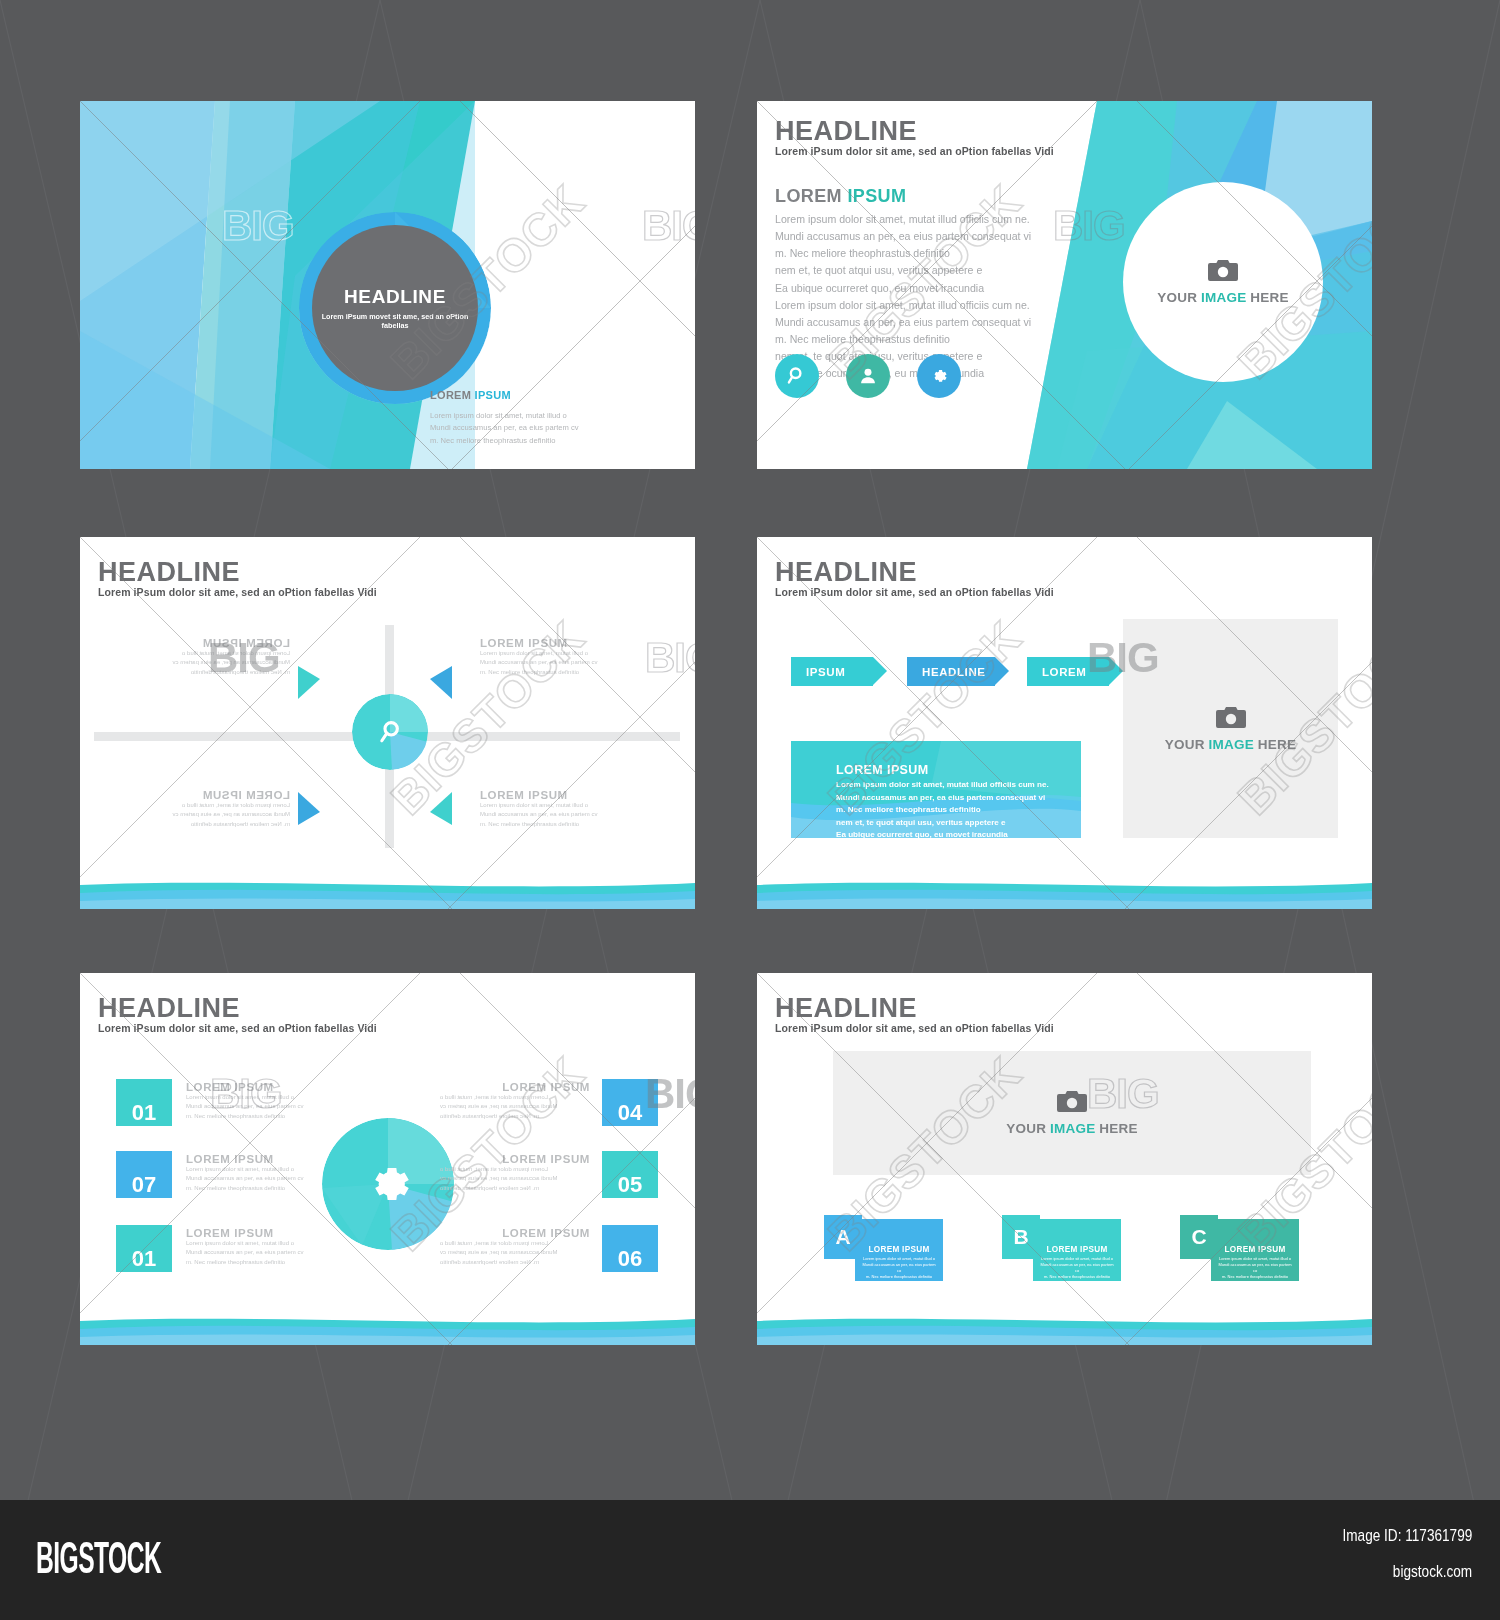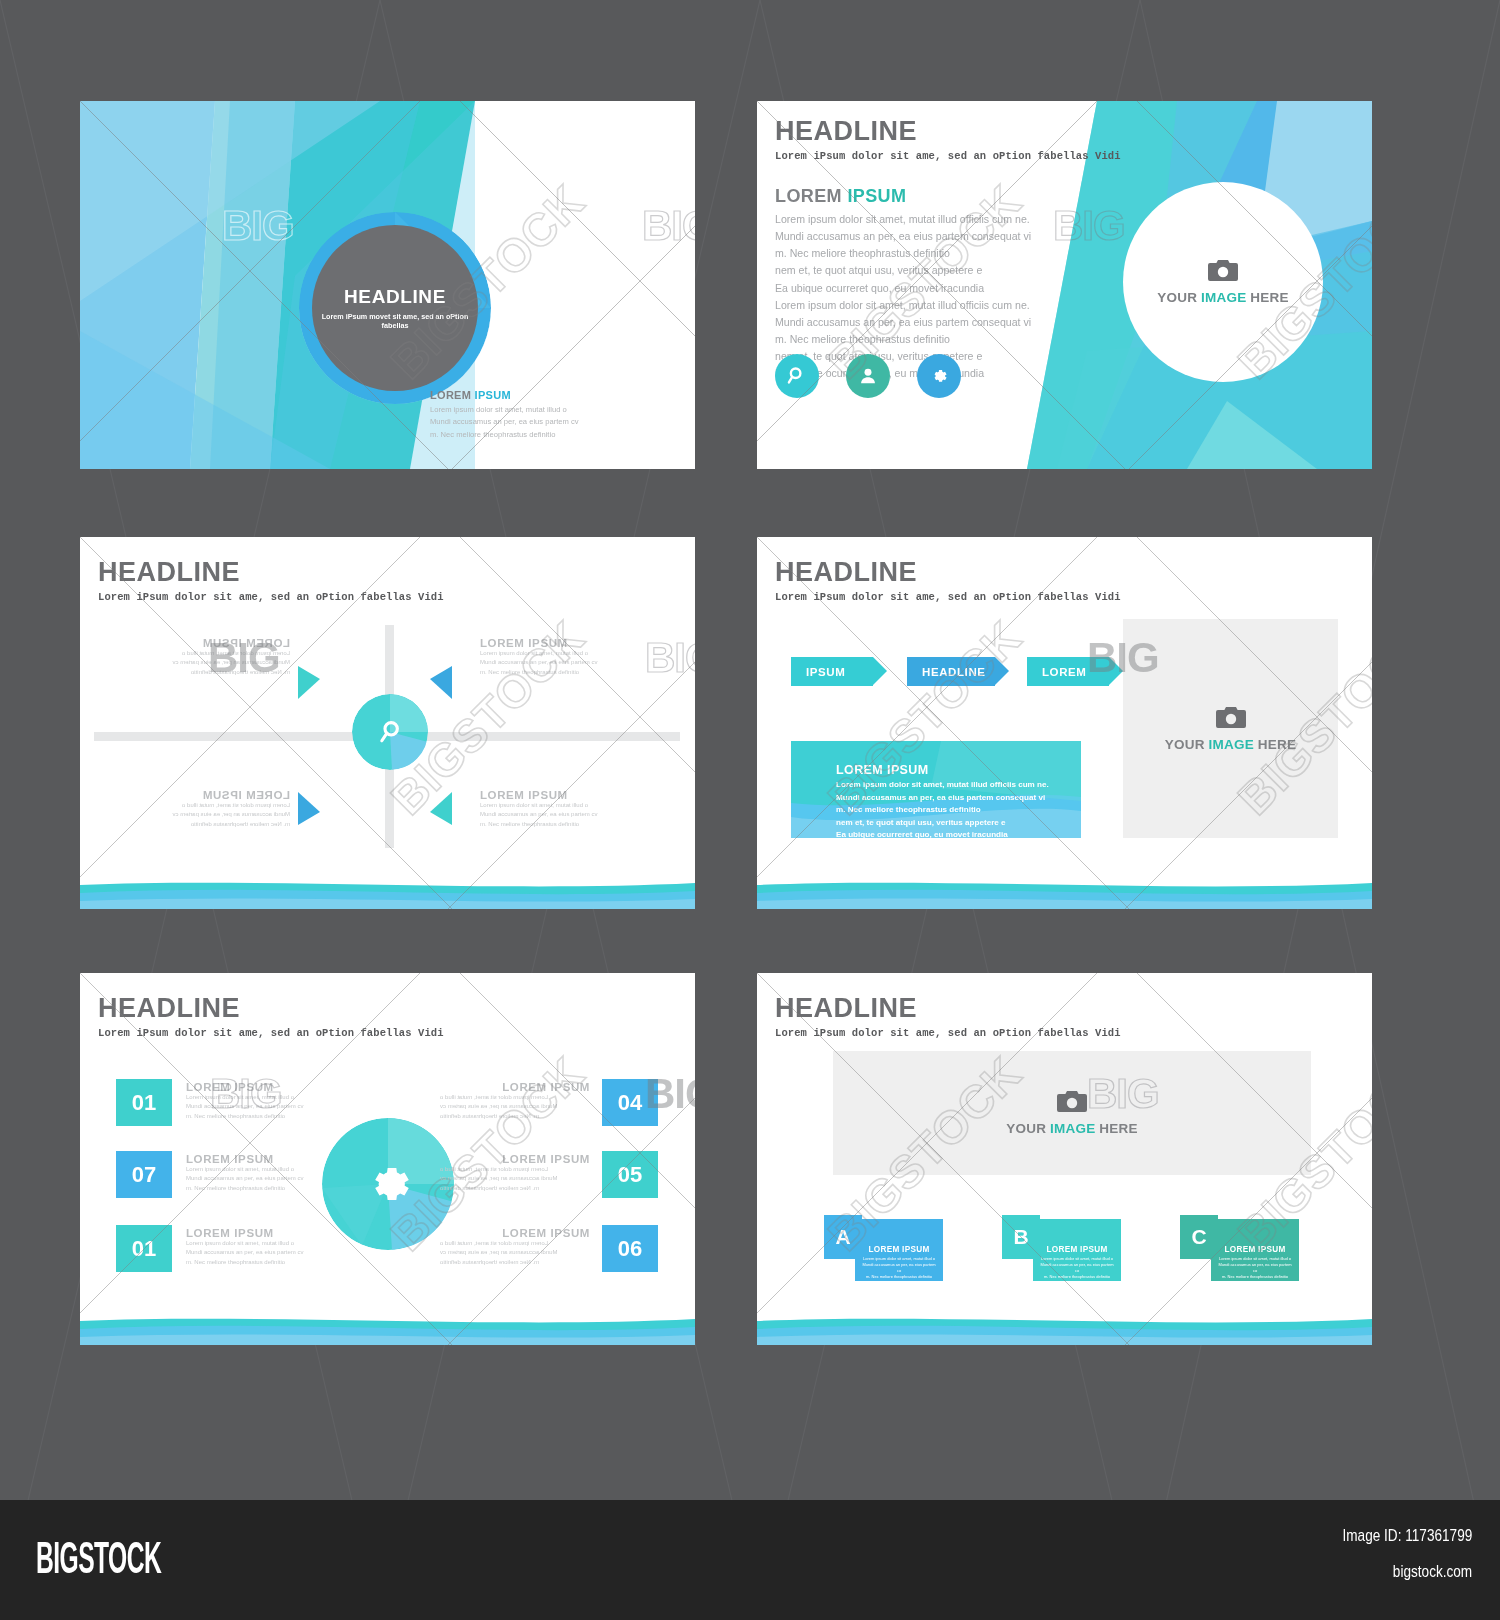--- a/index.html
+++ b/index.html
@@ -31,21 +31,21 @@
   .poly { position: absolute; inset: 0; }
   .poly svg { width: 100%; height: 100%; display: block; }
 
   
   .headline {
     font-size: 27px; font-weight: bold; color: #6d6e71;
     letter-spacing: .5px; line-height: 1;
   }
   .subhead {
     font-size: 10.5px; font-weight: bold; color: #58595b;
-    margin-top: 5px; letter-spacing: .1px; font-family: Liberation Mono, monospace;
+    letter-spacing: .1px;
   }
   .sect-title { font-size: 18px; font-weight: bold; color: #808285; letter-spacing: .4px; }
   .sect-title .hl { color: #2bbbad; }
   .body-txt {
     font-size: 10.6px; color: #a7a9ac; line-height: 1.62;
   }
   .mini-title { font-size: 11.5px; font-weight: bold; color: #bcbec0; letter-spacing: .6px; }
   .mini-txt { font-size: 6px; color: #c7c9cb; line-height: 1.55; }
 
   
@@ -53,21 +53,21 @@
     position: absolute; left: 232px; top: 124px; width: 166px; height: 166px;
     border-radius: 50%; background: #6d6e71;
     display: flex; flex-direction: column; align-items: center; justify-content: center;
     color: #fff; text-align: center;
   }
   .s1-circle .h { font-size: 19px; font-weight: bold; letter-spacing: .6px; }
   .s1-circle .p { font-size: 7.2px; font-weight: bold; margin-top: 4px; }
   .s1-text { position: absolute; left: 350px; top: 288px; width: 250px; }
   .s1-text .t { font-size: 11px; font-weight: bold; color: #808285; letter-spacing: .3px; }
   .s1-text .t .hl { color: #29b6d8; }
-  .s1-text .b { font-size: 7.6px; color: #b5b7b9; line-height: 1.62; margin-top: 3px; }
+  .s1-text .b { font-size: 7.6px; color: #b5b7b9; line-height: 1.62; margin-top: 9px; }
 
   
   .big-wm {
     position: absolute; font-size: 42px; font-weight: bold;
     letter-spacing: -1px; line-height: 1;
     color: transparent; -webkit-text-stroke: 1.2px rgba(120,122,125,.38);
     pointer-events: none; user-select: none;
   }
   .big-wm.solid { color: rgba(120,122,125,.45); -webkit-text-stroke: 0; }
   .big-wm.lite  { -webkit-text-stroke: 1.2px rgba(255,255,255,.60); }
@@ -119,21 +119,21 @@
   .s4-panel .b { font-size: 8.1px; line-height: 1.55; margin-top: 2px; font-weight: bold; }
   .s4-photo {
     position: absolute; left: 366px; top: 82px; width: 215px; height: 219px;
     background: #efefef; display: flex; flex-direction: column;
     align-items: center; justify-content: center;
   }
 
   
   .numbox {
     position: absolute; width: 56px; height: 47px;
-    display: flex; align-items: center; justify-content: center;
+    display: flex; align-items: flex-end; justify-content: center;
     color: #fff; font-size: 22px; font-weight: bold;
   }
   .s5-core {
     position: absolute; left: 242px; top: 145px; width: 132px; height: 132px;
     border-radius: 50%; overflow: hidden;
   }
 
   
   .s6-photo {
     position: absolute; left: 76px; top: 78px; width: 478px; height: 124px;

